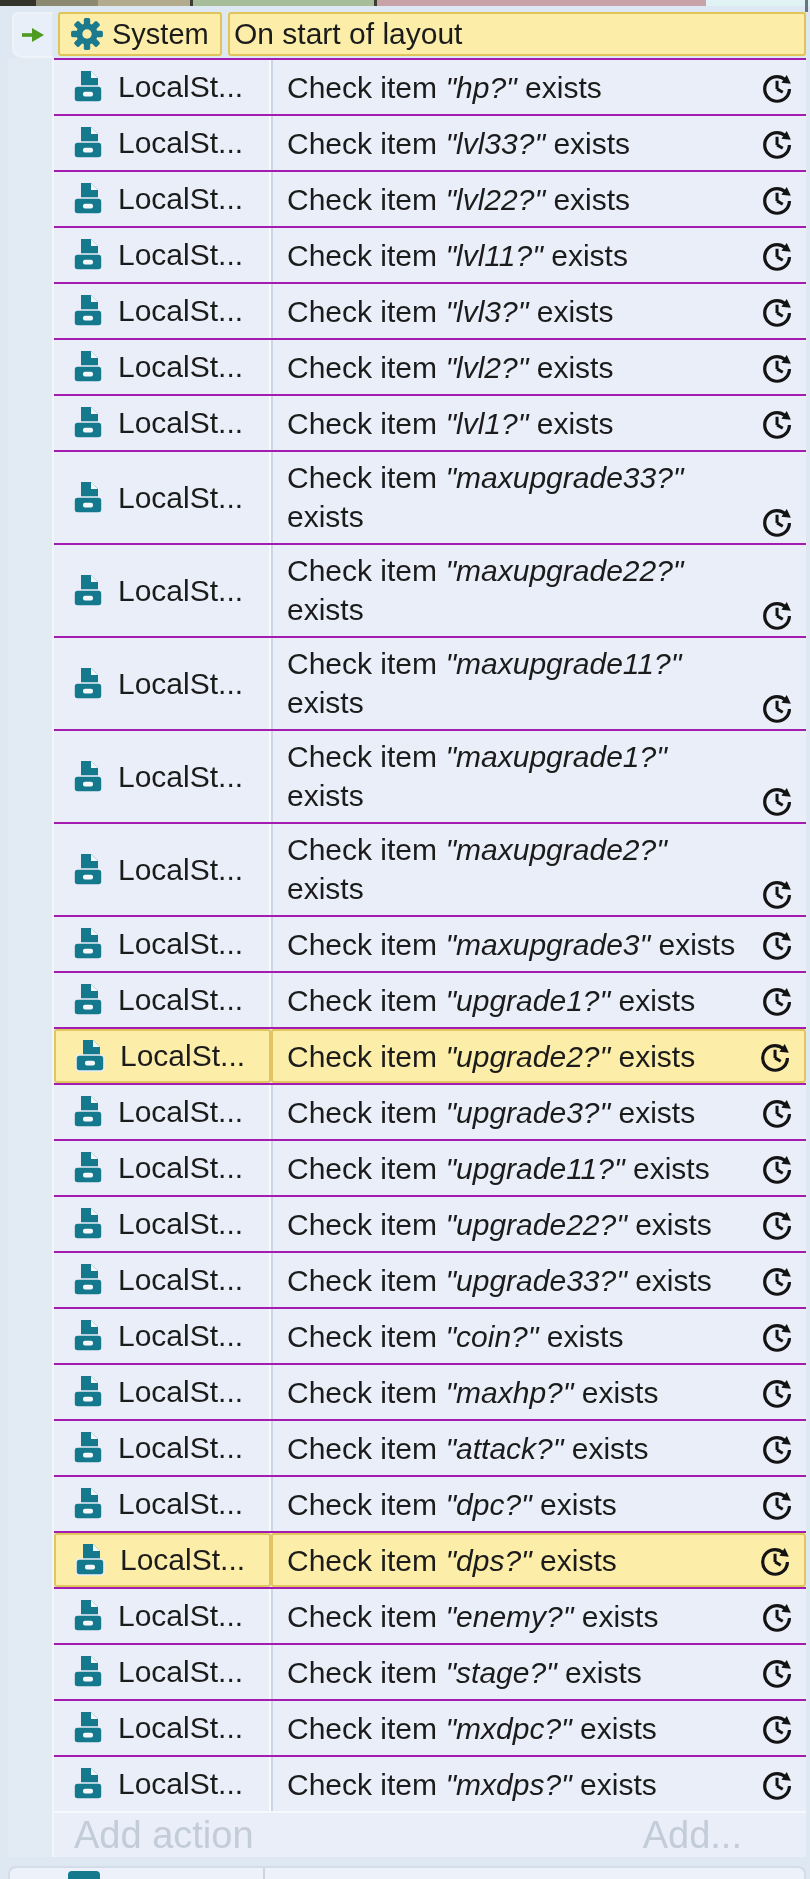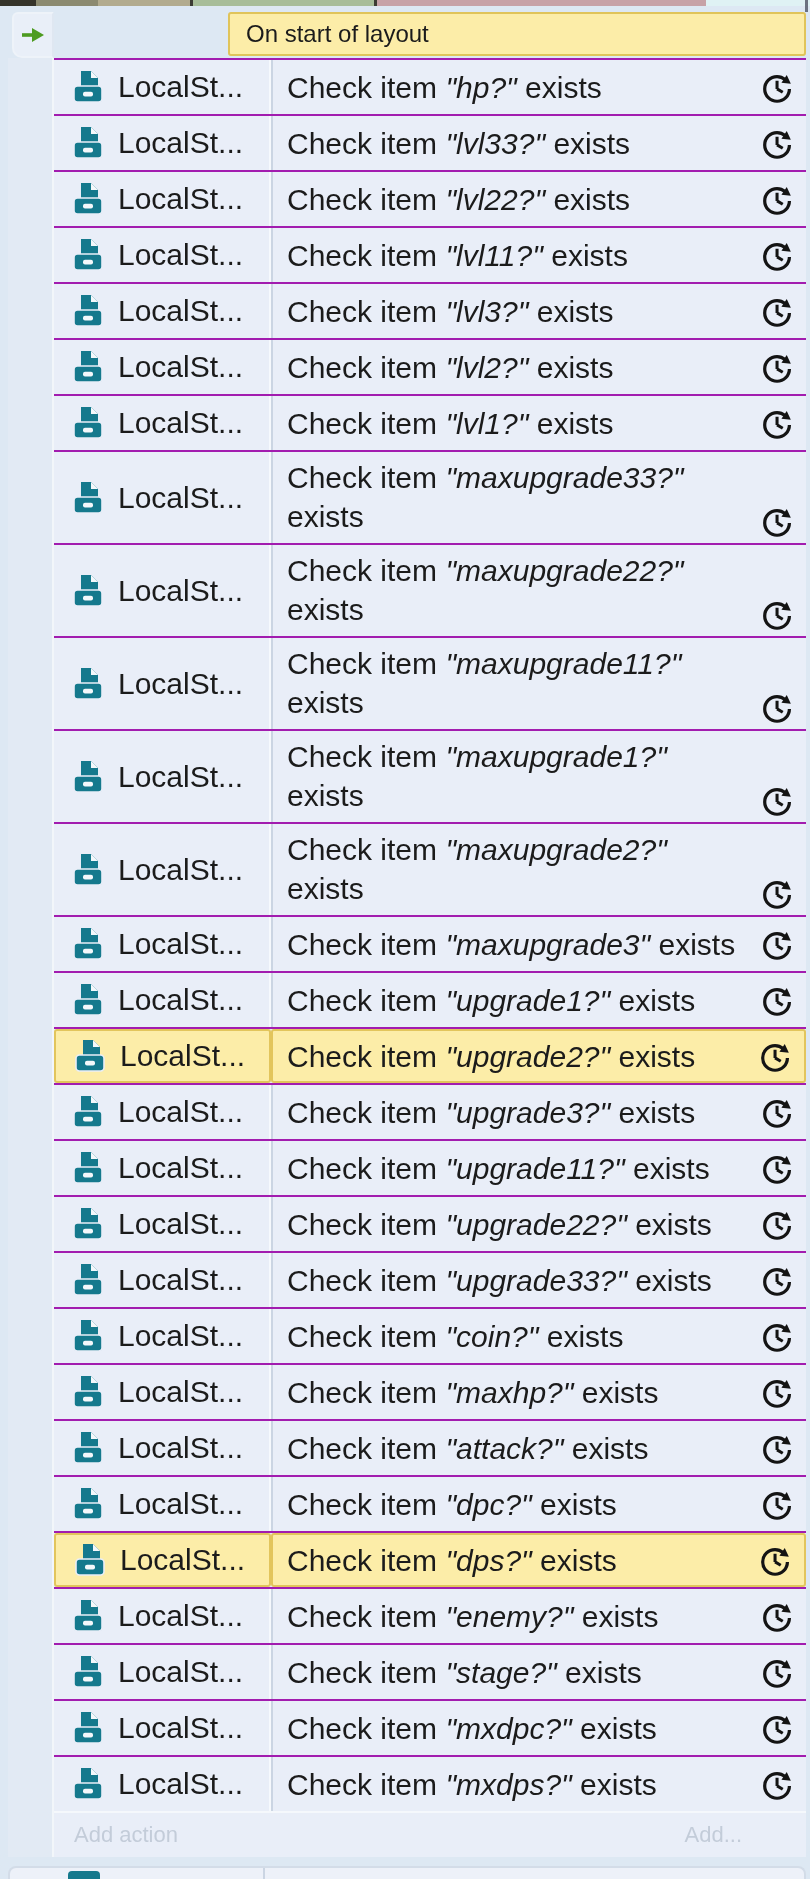--- a/index.html
+++ b/index.html
@@ -31,21 +31,21 @@
     display:flex; align-items:center; justify-content:center;
   }
   .cell-yellow {
     position:absolute; top:2px; height:44px; box-sizing:border-box;
     background:#fceda8; border:2px solid #e0c45a; border-radius:3px;
     display:flex; align-items:center;
   }
   .system-cell { left:50px; width:164px; }
   .cond-cell   { left:220px; width:578px; }
   .system-cell .hlabel { margin-left:8px; font-size:29px; }
-  .cond-cell .hlabel { margin-left:16px; font-size:24px; }
+  .cond-cell .hlabel { margin-left:4px; font-size:30px; }
   .gear-wrap { margin-left:10px; width:34px; height:34px; flex:0 0 auto; }
 
   
   .actions-area {
     position:absolute; left:0; top:48px; width:798px; height:1799px;
     background:#e9eef8;
   }
   .gutter {
     position:absolute; left:0; top:0; width:46px; height:1799px;
     background:#e2eaf4; border-right:2px solid #f2f6fa; box-sizing:border-box;
@@ -91,21 +91,21 @@
   .action-row.highlight .text-cell {
     background:#fceda8; border:2px solid #e2c55c; border-radius:3px;
   }
   .action-row.highlight .icon-cell { border-right:2px solid #e2c55c; }
 
   
   .add-row {
     position:relative; height:46px; box-sizing:border-box;
     border-top:2px solid #f5f8fc;
     display:flex; align-items:center;
-    color:#c3ccd9; font-size:22px;text-align:center;
+    color:#c3ccd9; font-size:38px;text-align:center;
   }
   .add-action-label { padding-left:20px; }
   .add-more-label { position:absolute; right:64px; }
 
   
   .next-block {
     position:absolute; left:8px; top:1866px; width:798px; height:13px;
     background:#edf1f9; border:2px solid #d3dce8; border-bottom:none;
     border-radius:8px 8px 0 0; box-sizing:border-box;
   }
@@ -139,20 +139,39 @@
   <div class="event-header">
     <div class="arrow-box">
       <span>
         <svg width="26" height="20" viewBox="0 0 26 20">
           <path d="M2 10 H14" stroke="#4d9b20" stroke-width="3.6" fill="none"></path>
           <polygon points="12,3 24,10 12,17" fill="#4d9b20"></polygon>
         </svg>
       </span>
     </div>
 
+    <div class="cell-yellow system-cell">
+      <span class="gear-wrap">
+        <svg width="34" height="34" viewBox="0 0 32 32">
+          <g fill="#1b7a8e">
+            <rect x="13" y="1" width="6" height="8" rx="1.5"></rect>
+            <rect x="13" y="23" width="6" height="8" rx="1.5"></rect>
+            <rect x="13" y="1" width="6" height="8" rx="1.5" transform="rotate(45 16 16)"></rect>
+            <rect x="13" y="23" width="6" height="8" rx="1.5" transform="rotate(45 16 16)"></rect>
+            <rect x="13" y="1" width="6" height="8" rx="1.5" transform="rotate(90 16 16)"></rect>
+            <rect x="13" y="23" width="6" height="8" rx="1.5" transform="rotate(90 16 16)"></rect>
+            <rect x="13" y="1" width="6" height="8" rx="1.5" transform="rotate(135 16 16)"></rect>
+            <rect x="13" y="23" width="6" height="8" rx="1.5" transform="rotate(135 16 16)"></rect>
+            <circle cx="16" cy="16" r="10"></circle>
+          </g>
+          <circle cx="16" cy="16" r="4.4" fill="#fceda8"></circle>
+        </svg>
+      </span>
+      <span class="hlabel">System</span>
+    </div>
 
     <div class="cell-yellow cond-cell">
       <span class="hlabel">On start of layout</span>
     </div>
   </div>
 
   <div class="actions-area">
     <div class="gutter"></div>
     <div class="rows">
         <div class="action-row">

